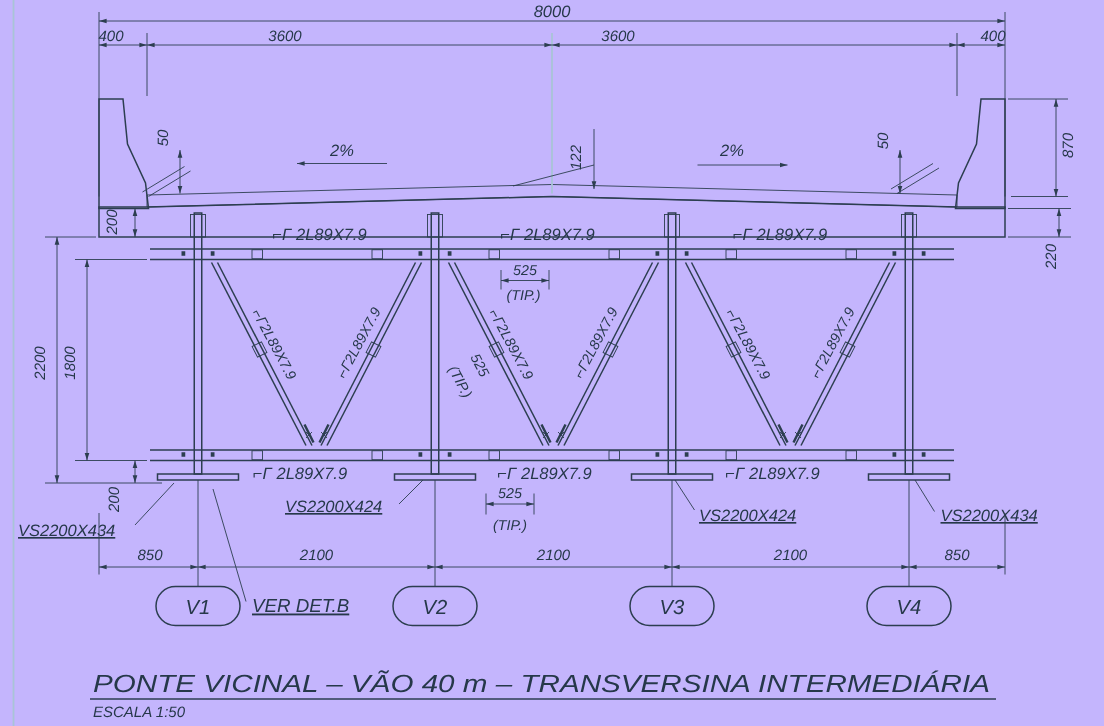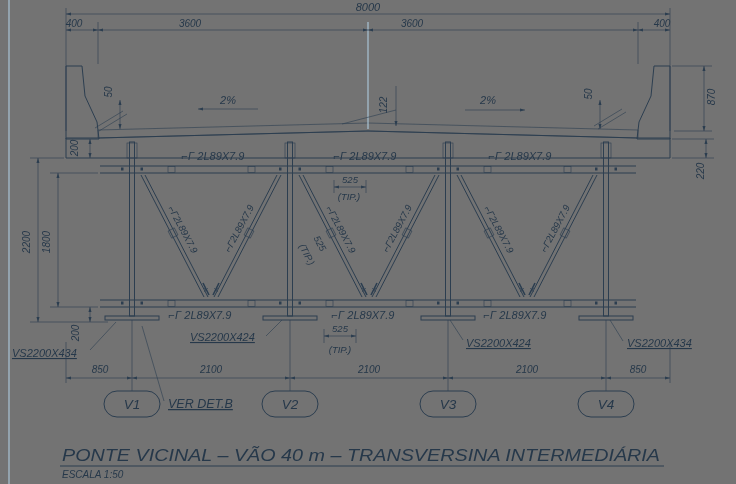--- a/index.html
+++ b/index.html
@@ -1,16 +1,16 @@
 <!DOCTYPE html>
 <html><head>
 <meta charset="utf-8">
 <style>
   html,body{margin:0;padding:0;background:#e8e8e8;}
-  .stage{position:relative;width:736px;height:484px;background:#737373;overflow:hidden;}
+  .stage{position:relative;width:736px;height:484px;background:#c4b5fd;overflow:hidden;}
   svg{position:absolute;left:0;top:0;}
   svg text{font-family:"Liberation Sans","DejaVu Sans",sans-serif;font-style:italic;fill:#26384a;}
   .t9{font-size:9.5px}.t10{font-size:10px}.t11{font-size:11px}.t12{font-size:12.5px}.t13{font-size:13.5px}
   .t16{font-size:16.5px}.mid{text-anchor:middle}.u{text-decoration:underline}
   .ln{stroke:#2c3e50;stroke-width:1;fill:none}
   .tn{stroke:#2c3e50;stroke-width:.6;fill:none}
   .tk{stroke:#2c3e50;stroke-width:1.6;fill:none}
   .cl{stroke:#a9c4d6;stroke-width:1.2;fill:none}
   .dim{marker-start:url(#ar);marker-end:url(#ar)}
   .dimE{marker-end:url(#ar)}

